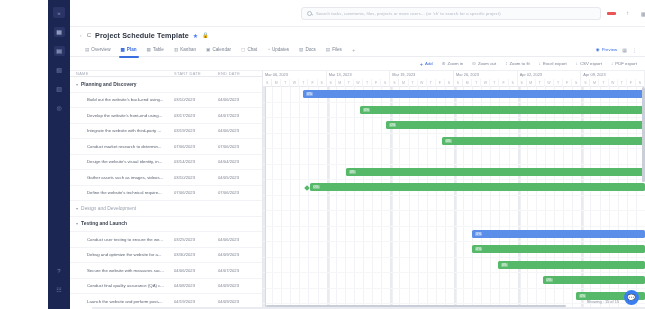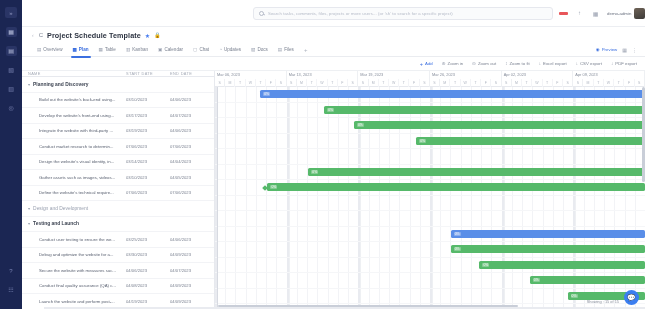--- a/index.html
+++ b/index.html
@@ -2,21 +2,21 @@
 <html><head>
 <meta charset="utf-8">
 <style>
   * { box-sizing: border-box; margin: 0; padding: 0; }
   html, body {
     width: 645px; height: 309px;
     font-family: "Liberation Sans", sans-serif;
     background: #ffffff;
     overflow: hidden;
   }
-  .app { position: relative; width: 645px; height: 309px; display: flex; }
+  .app { position: relative; width: 645px; height: 309px; display: flex; padding-left: 48px; }
 
   
   .rail {
     width: 22px; height: 309px;
     background: #1b2653;
     display: flex; flex-direction: column; align-items: center;
     padding-top: 7px; gap: 9px; flex: 0 0 22px;
   }
   .rail-logo {
     width: 12px; height: 11px; border-radius: 2px;

